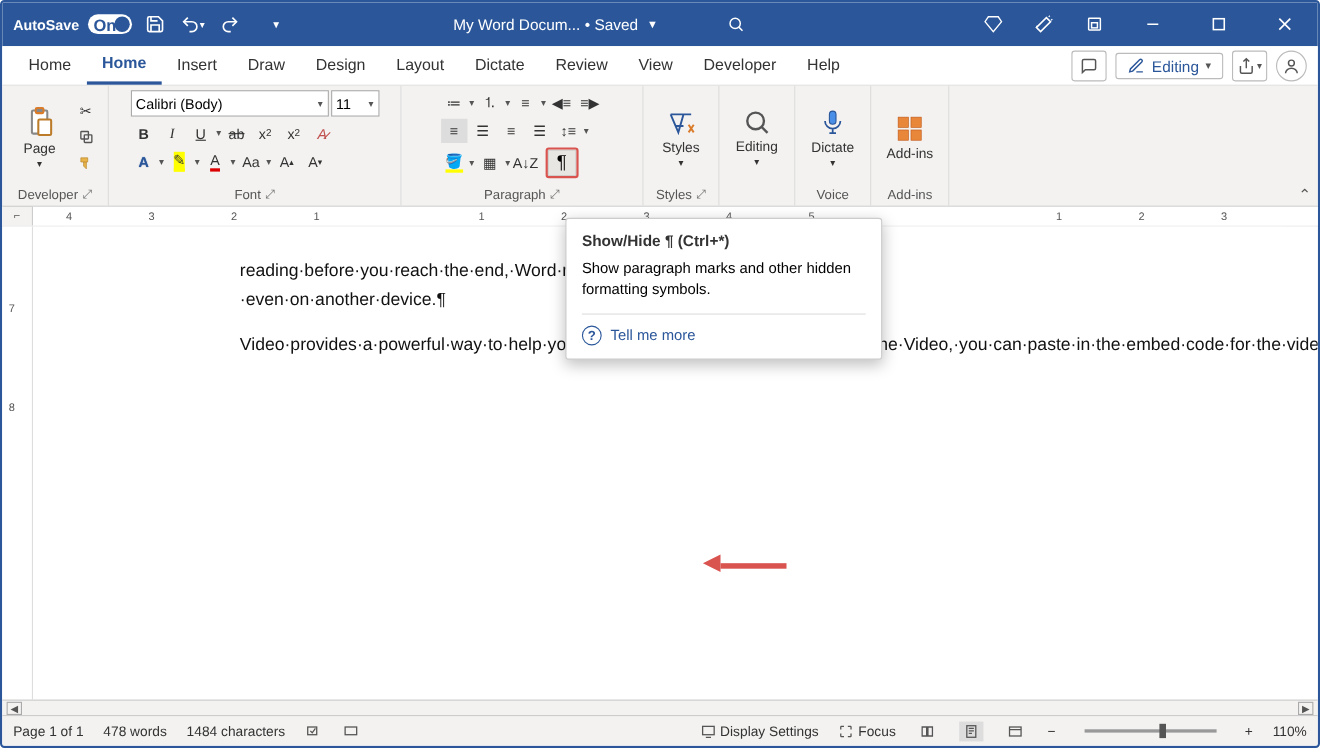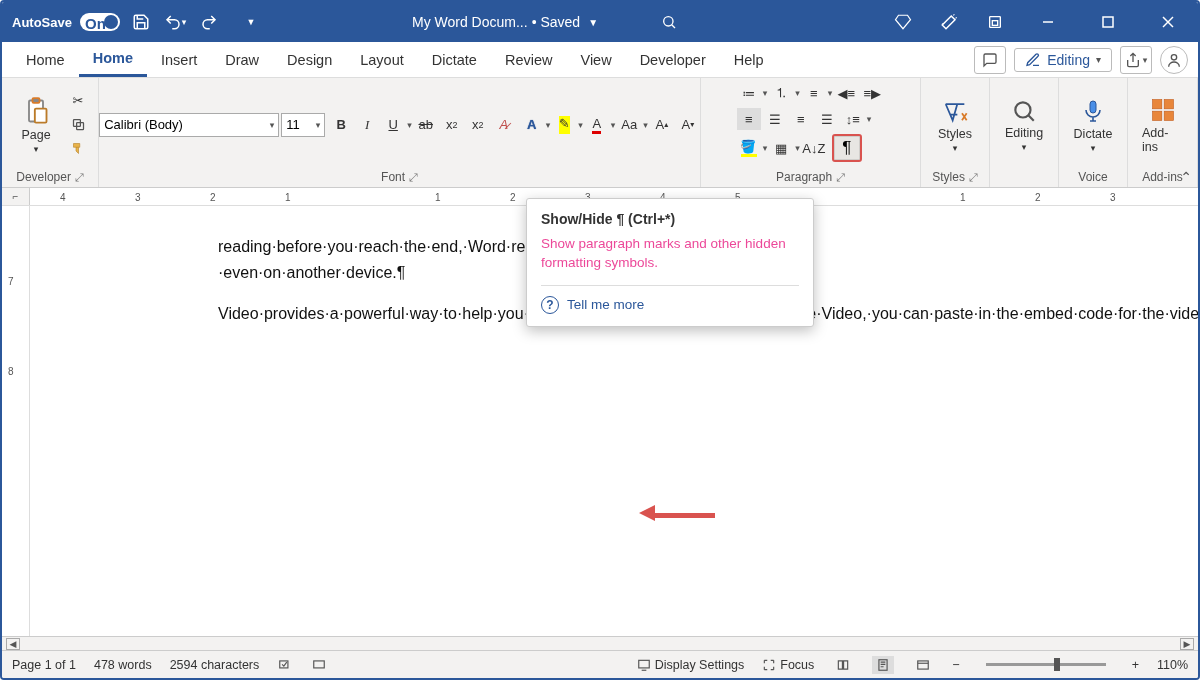--- a/index.html
+++ b/index.html
@@ -50,23 +50,23 @@
   .page-scroll { flex:1; overflow:hidden; position:relative; background:#fff;}
   .page { position:absolute; left: 28px; top: 0; width: 1110px; height: 430px; background:#fff; }
   .doc-text { position:absolute; left: 160px; top: 28px; width: 400px; font-size: 16px; line-height: 1.65; color:#111; font-family: Calibri, Arial, sans-serif;}
   .doc-text p { margin-bottom: 14px; }
   .col-break { position:absolute; left:160px; top: 300px; width: 410px; text-align:center; font-size: 12.5px; color:#666; }
   .col-break::before, .col-break::after { content:""; display:inline-block; border-top: 1.5px dotted #888; width: 140px; vertical-align: middle; margin: 0 6px;}
   .arrow { position:absolute; left: 585px; top: 298px; }
   .arrow-line { width: 60px; height: 5px; background:#d9534f; display:inline-block;}
   .arrow-head { display:inline-block; width:0; height:0; border-top:8px solid transparent; border-bottom:8px solid transparent; border-right:16px solid #d9534f; vertical-align:middle; margin-left:-4px; position:relative; top:-1px;}
 
-  .tooltip { position:absolute; left: 524px; top: 196px; width: 288px; background:#fff; border:1px solid #ccc; border-radius:3px; box-shadow: 0 4px 14px rgba(0,0,0,0.25); z-index: 50; padding: 12px 14px; font-size: 13.5px; color:#333;}
+  .tooltip { position:absolute; left: 512px; top: 196px; width: 288px; background:#fff; border:1px solid #ccc; border-radius:3px; box-shadow: 0 4px 14px rgba(0,0,0,0.25); z-index: 50; padding: 12px 14px; font-size: 13.5px; color:#333;}
   .tooltip .tt-title { font-weight: 700; margin-bottom: 8px; font-size:14px;}
-  .tooltip .tt-body { color:#ec4899; margin-bottom: 12px; line-height:1.4;}
+  .tooltip .tt-body { color:#000000; margin-bottom: 12px; line-height:1.4;}
   .tooltip .tt-more { border-top: 1px solid #ddd; padding-top: 10px; color:#2b579a; display:flex; align-items:center; gap:8px;}
   .qmark { width: 18px; height:18px; border:1.5px solid #2b579a; border-radius:50%; display:flex; align-items:center; justify-content:center; font-size:12px; font-weight:700;}
 
   .hscroll { height: 14px; background:#f3f2f1; border-top:1px solid #ccc; position:relative; display:flex; align-items:center; padding:0 4px;}
   .hscroll .sarrow { width: 14px; height: 12px; border:1px solid #aaa; font-size:9px; display:flex; align-items:center; justify-content:center; color:#555;}
   .hscroll .strack { flex:1; margin:0 2px;}
 
   .statusbar { height: 28px; background:#f3f2f1; border-top:1px solid #ccc; display:flex; align-items:center; font-size:12.5px; color:#333; padding: 0 10px; gap: 18px;}
   .statusbar .spacer { flex:1;}
   .statusbar .sb-item { display:flex; align-items:center; gap:4px;}
@@ -221,21 +221,21 @@
           </div>
       </div>
     </div>
     <div class="glabel">
         <span>Developer</span>
         <span class="launcher">⤢</span>
       </div>
   </div>
 
   <div class="rgroup" style="min-width:266px">
-    <div class="gbody" style="flex-direction:row;gap:4px;">
+    <div class="gbody" style="flex-direction:column;gap:4px;">
       <div class="row">
         <div class="font-sel">
             <span>Calibri (Body)</span>
             <span class="triangle">▾</span>
           </div>
         <div class="size-sel">
             <span>11</span>
             <span class="triangle">▾</span>
           </div>
       </div>
@@ -435,21 +435,21 @@
 
 <div class="hscroll">
   <div class="sarrow">◀</div>
   <div class="strack"></div>
   <div class="sarrow">▶</div>
 </div>
 
 <div class="statusbar">
   <div class="sb-item">Page 1 of 1</div>
   <div class="sb-item">478 words</div>
-  <div class="sb-item">2594 characters</div>
+  <div class="sb-item">1484 characters</div>
   <div class="sb-item">
       <svg width="16" height="14" viewBox="0 0 24 24" fill="none" stroke="#555" stroke-width="2">
         <rect x="3" y="5" width="14" height="12"></rect>
         <path d="M7 11l3 3 5-7"></path>
       </svg>
     </div>
   <div class="sb-item">
       <svg width="16" height="14" viewBox="0 0 24 24" fill="none" stroke="#555" stroke-width="2">
         <rect x="3" y="5" width="18" height="12"></rect>
       </svg>

